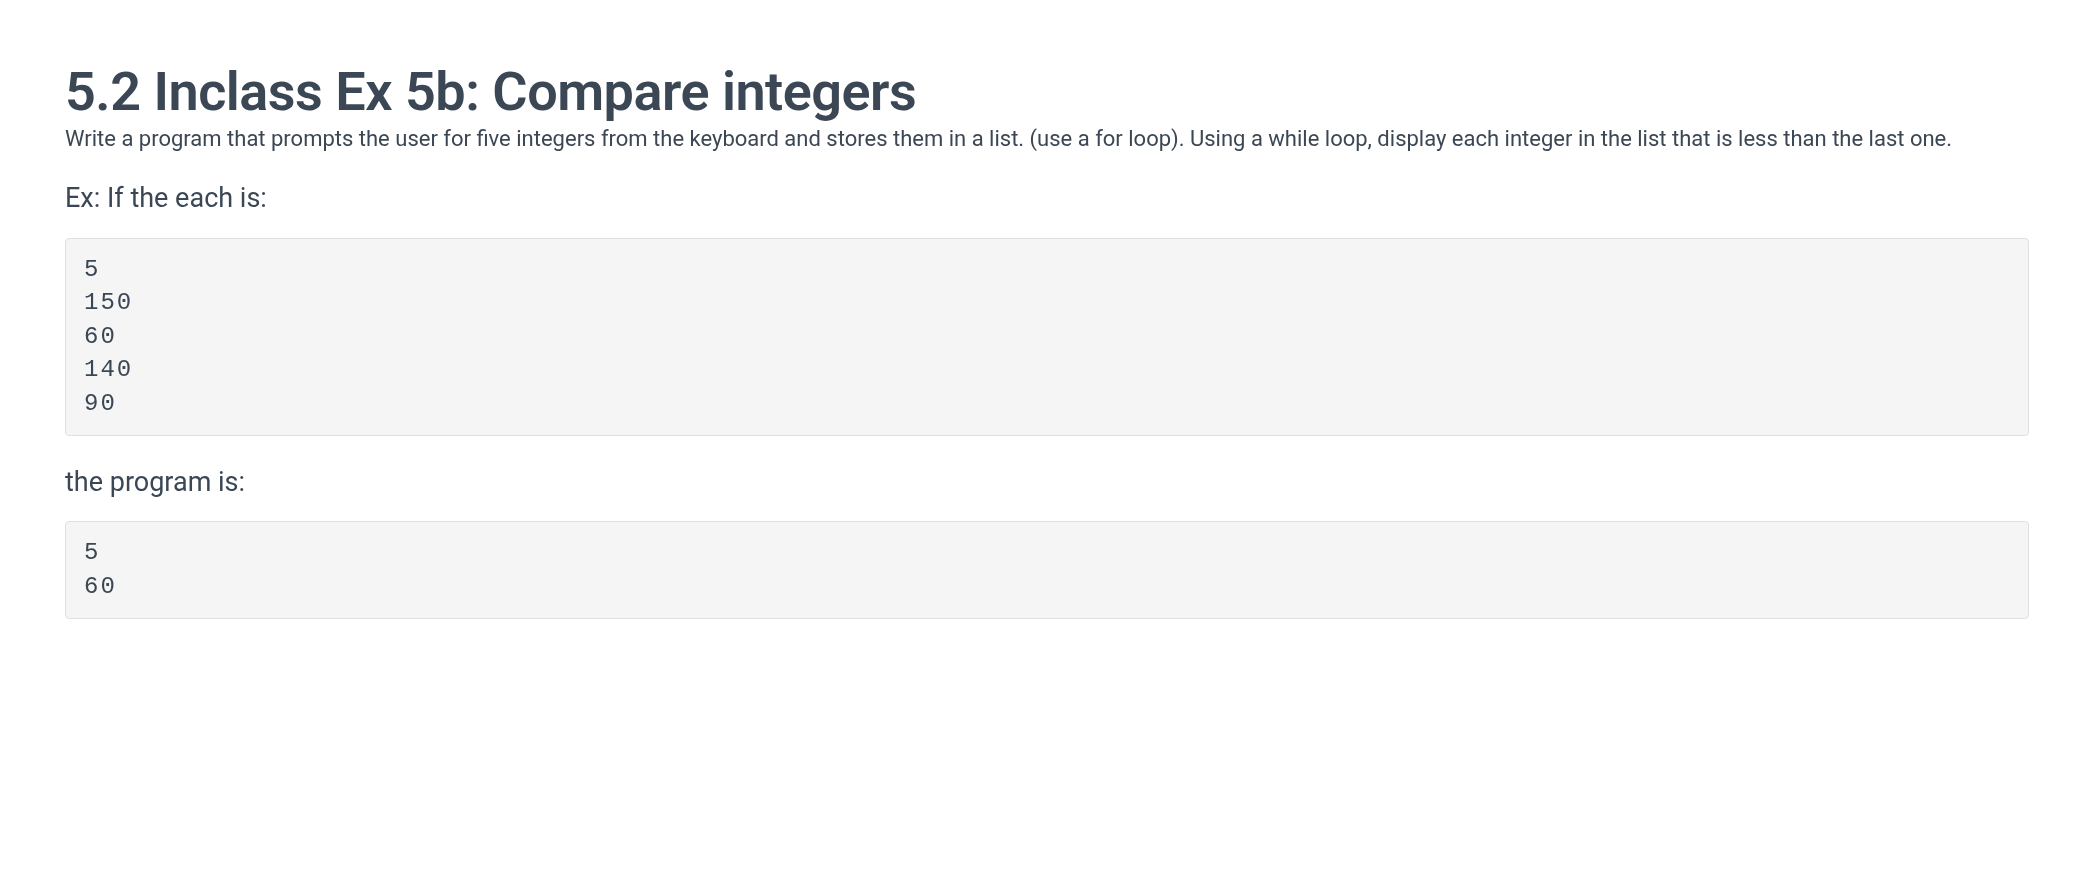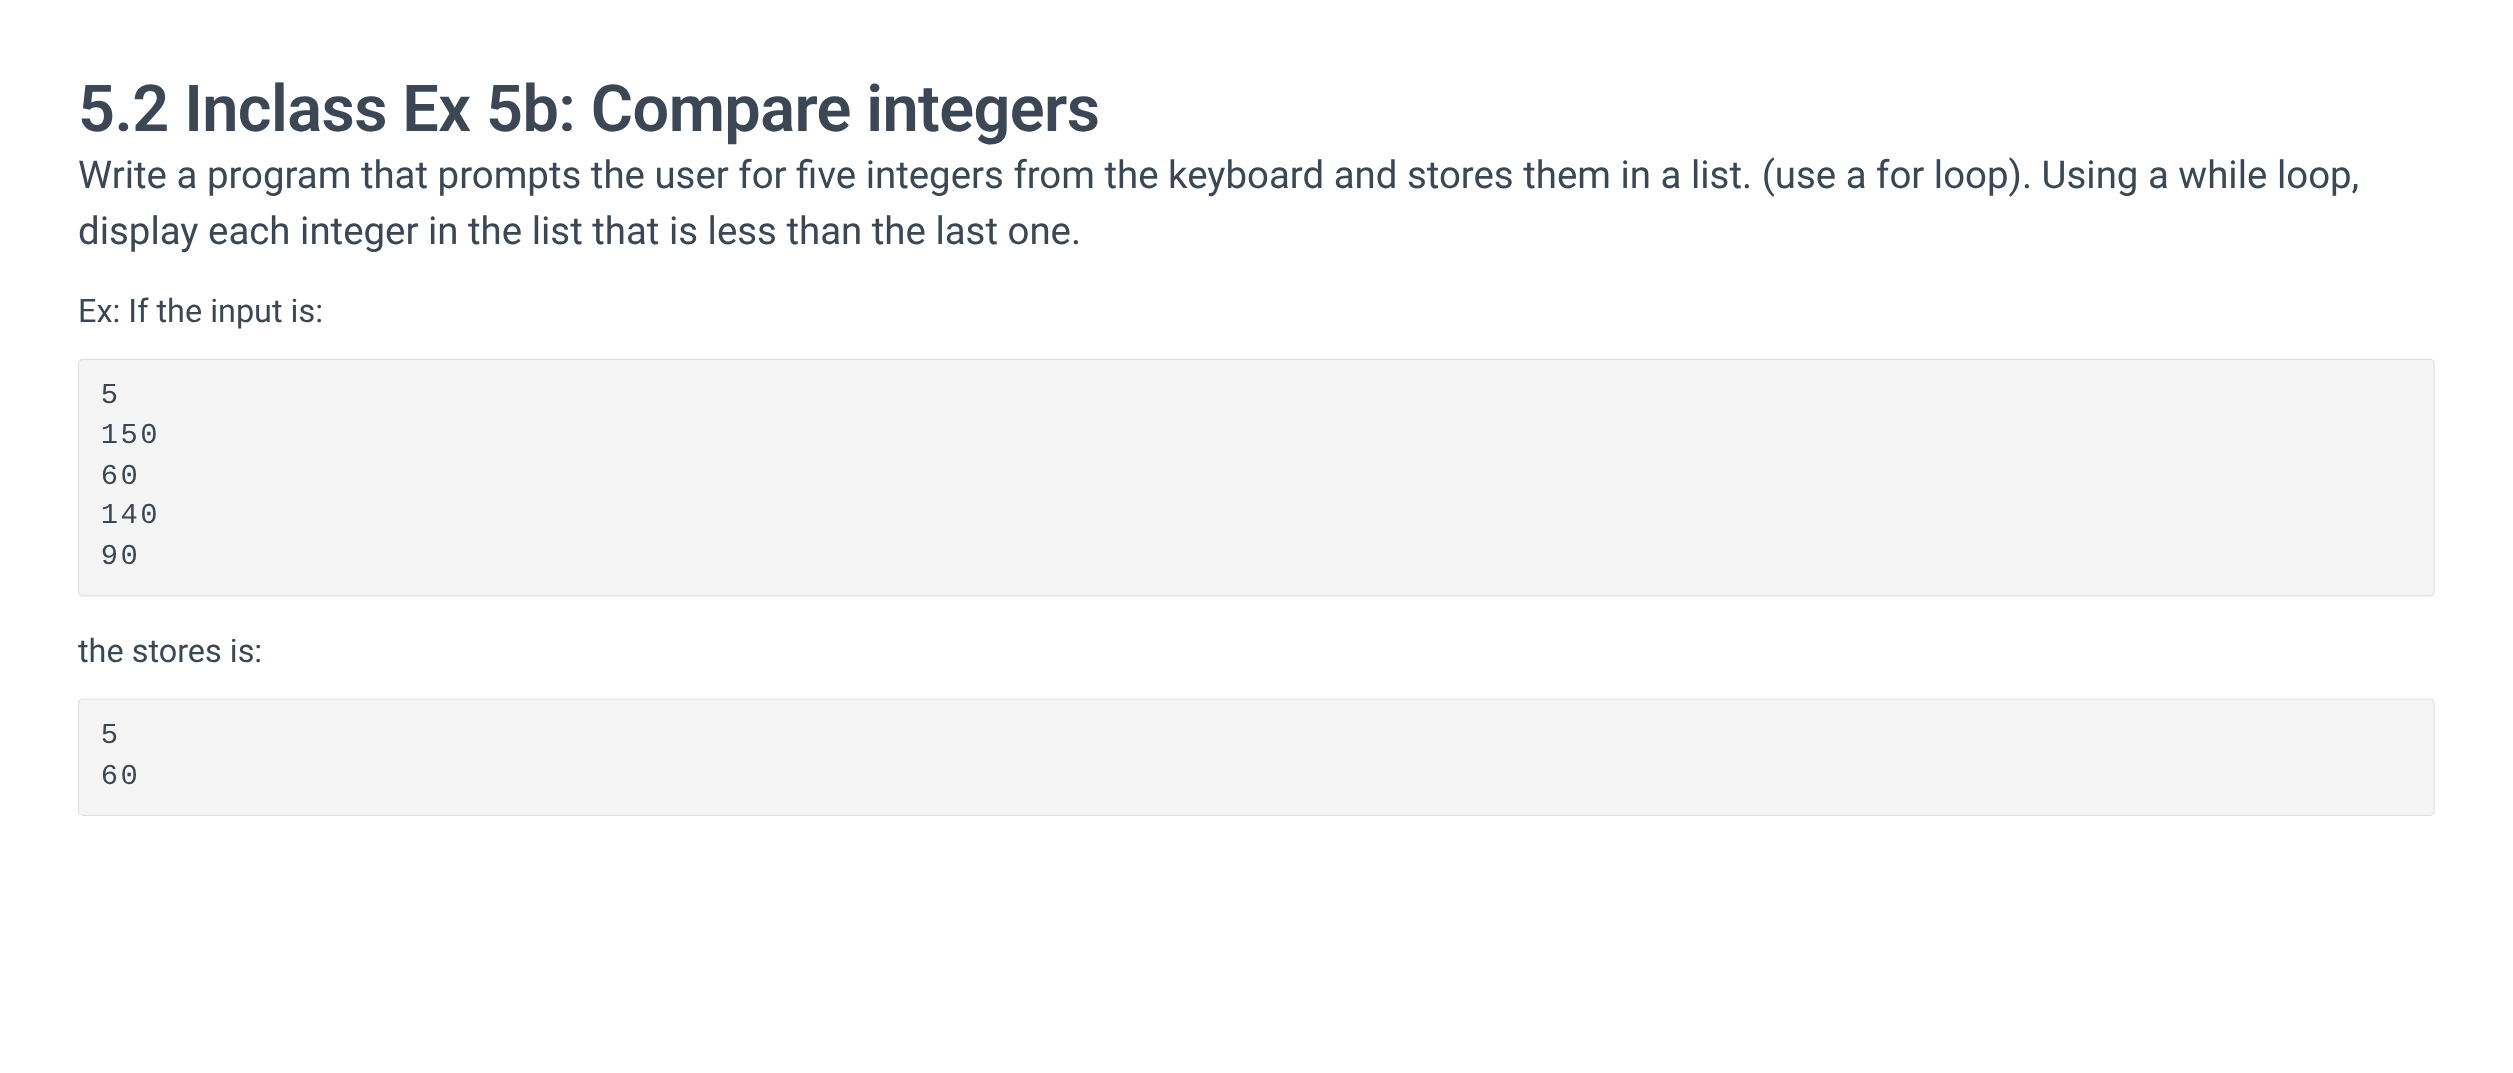--- a/index.html
+++ b/index.html
@@ -14,21 +14,21 @@
       padding: 60px 65px 0 65px;
       width: 2094px;
     }
     h1.page-title {
       font-size: 54px;
       font-weight: 600;
       color: #3b4754;
       letter-spacing: -0.5px;
     }
     p.body-text {
-      font-size: 32px;
+      font-size: 22px;
       line-height: 1.45;
       color: #3b4754;
       margin-bottom: 25px;
       font-weight: 400;
     }
     p.label-text {
       font-size: 27px;
       line-height: 1.4;
       color: #3b4754;
       margin-bottom: 20px;
@@ -51,24 +51,24 @@
       margin-bottom: 0;
     }
   </style>
 </head>
 <body>
 
 <h1 class="page-title">5.2 Inclass Ex 5b: Compare integers</h1>
 
 <p class="body-text">Write a program that prompts the user for five integers from the keyboard and stores them in a list. (use a for loop). Using a while loop, display each integer in the list that is less than the last one.</p>
 
-<p class="label-text">Ex: If the input is:</p>
+<p class="label-text">Ex: If the each is:</p>
 
 <pre class="code-block">5
 150
 60
 140
 90</pre>
 
-<p class="label-text">the stores is:</p>
+<p class="label-text">the program is:</p>
 
 <pre class="code-block last">5
 60</pre>
 
 </body></html>

